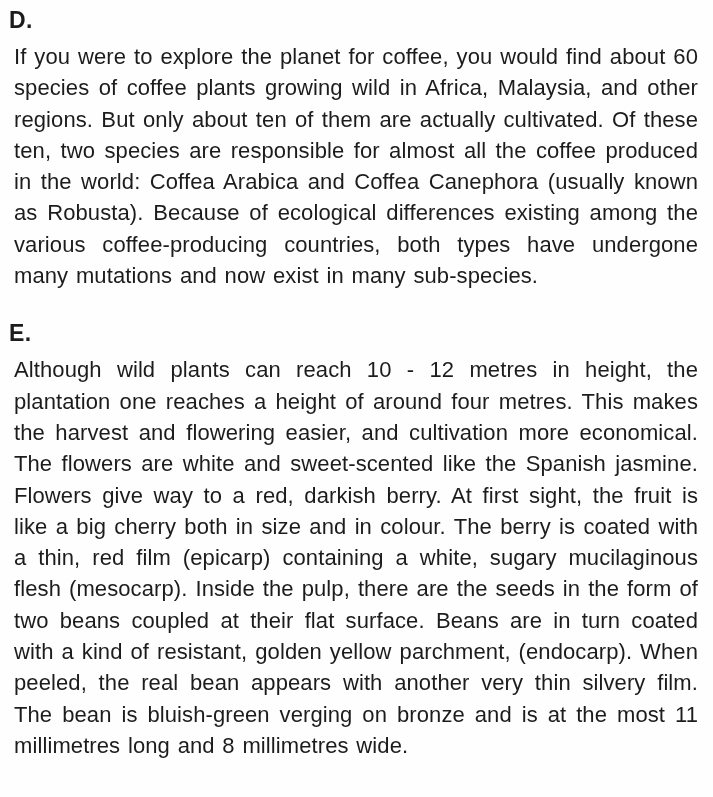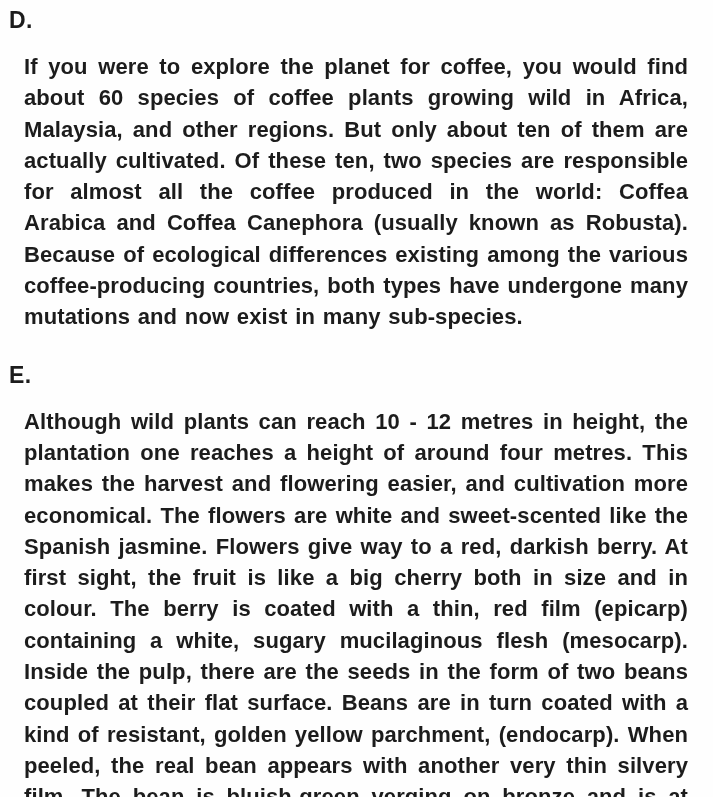--- a/index.html
+++ b/index.html
@@ -26,26 +26,25 @@
   .passage-label {
     font-size: 23px;
     font-weight: bold;
     line-height: 31px;
     margin: 0;
     letter-spacing: 0.5px;
   }
   .passage-text {
     font-size: 22px;
     line-height: 31.3px;
-    margin: 15px;
+    margin: 5px;
     text-align: justify;
     text-justify: inter-word;
     word-spacing: 1.5px;
     letter-spacing: 0.1px;
-    font-weight: bold;
   }
 </style>
 </head>
 <body>
 
 <div class="page">
 
   <section class="passage">
     <h2 class="passage-label">D.</h2>
     <p class="passage-text">If you were to explore the planet for coffee, you would find about 60 species of coffee plants growing wild in Africa, Malaysia, and other regions. But only about ten of them are actually cultivated. Of these ten, two species are responsible for almost all the coffee produced in the world: Coffea Arabica and Coffea Canephora (usually known as Robusta). Because of ecological differences existing among the various coffee-producing countries, both types have undergone many mutations and now exist in many sub-species.</p>

